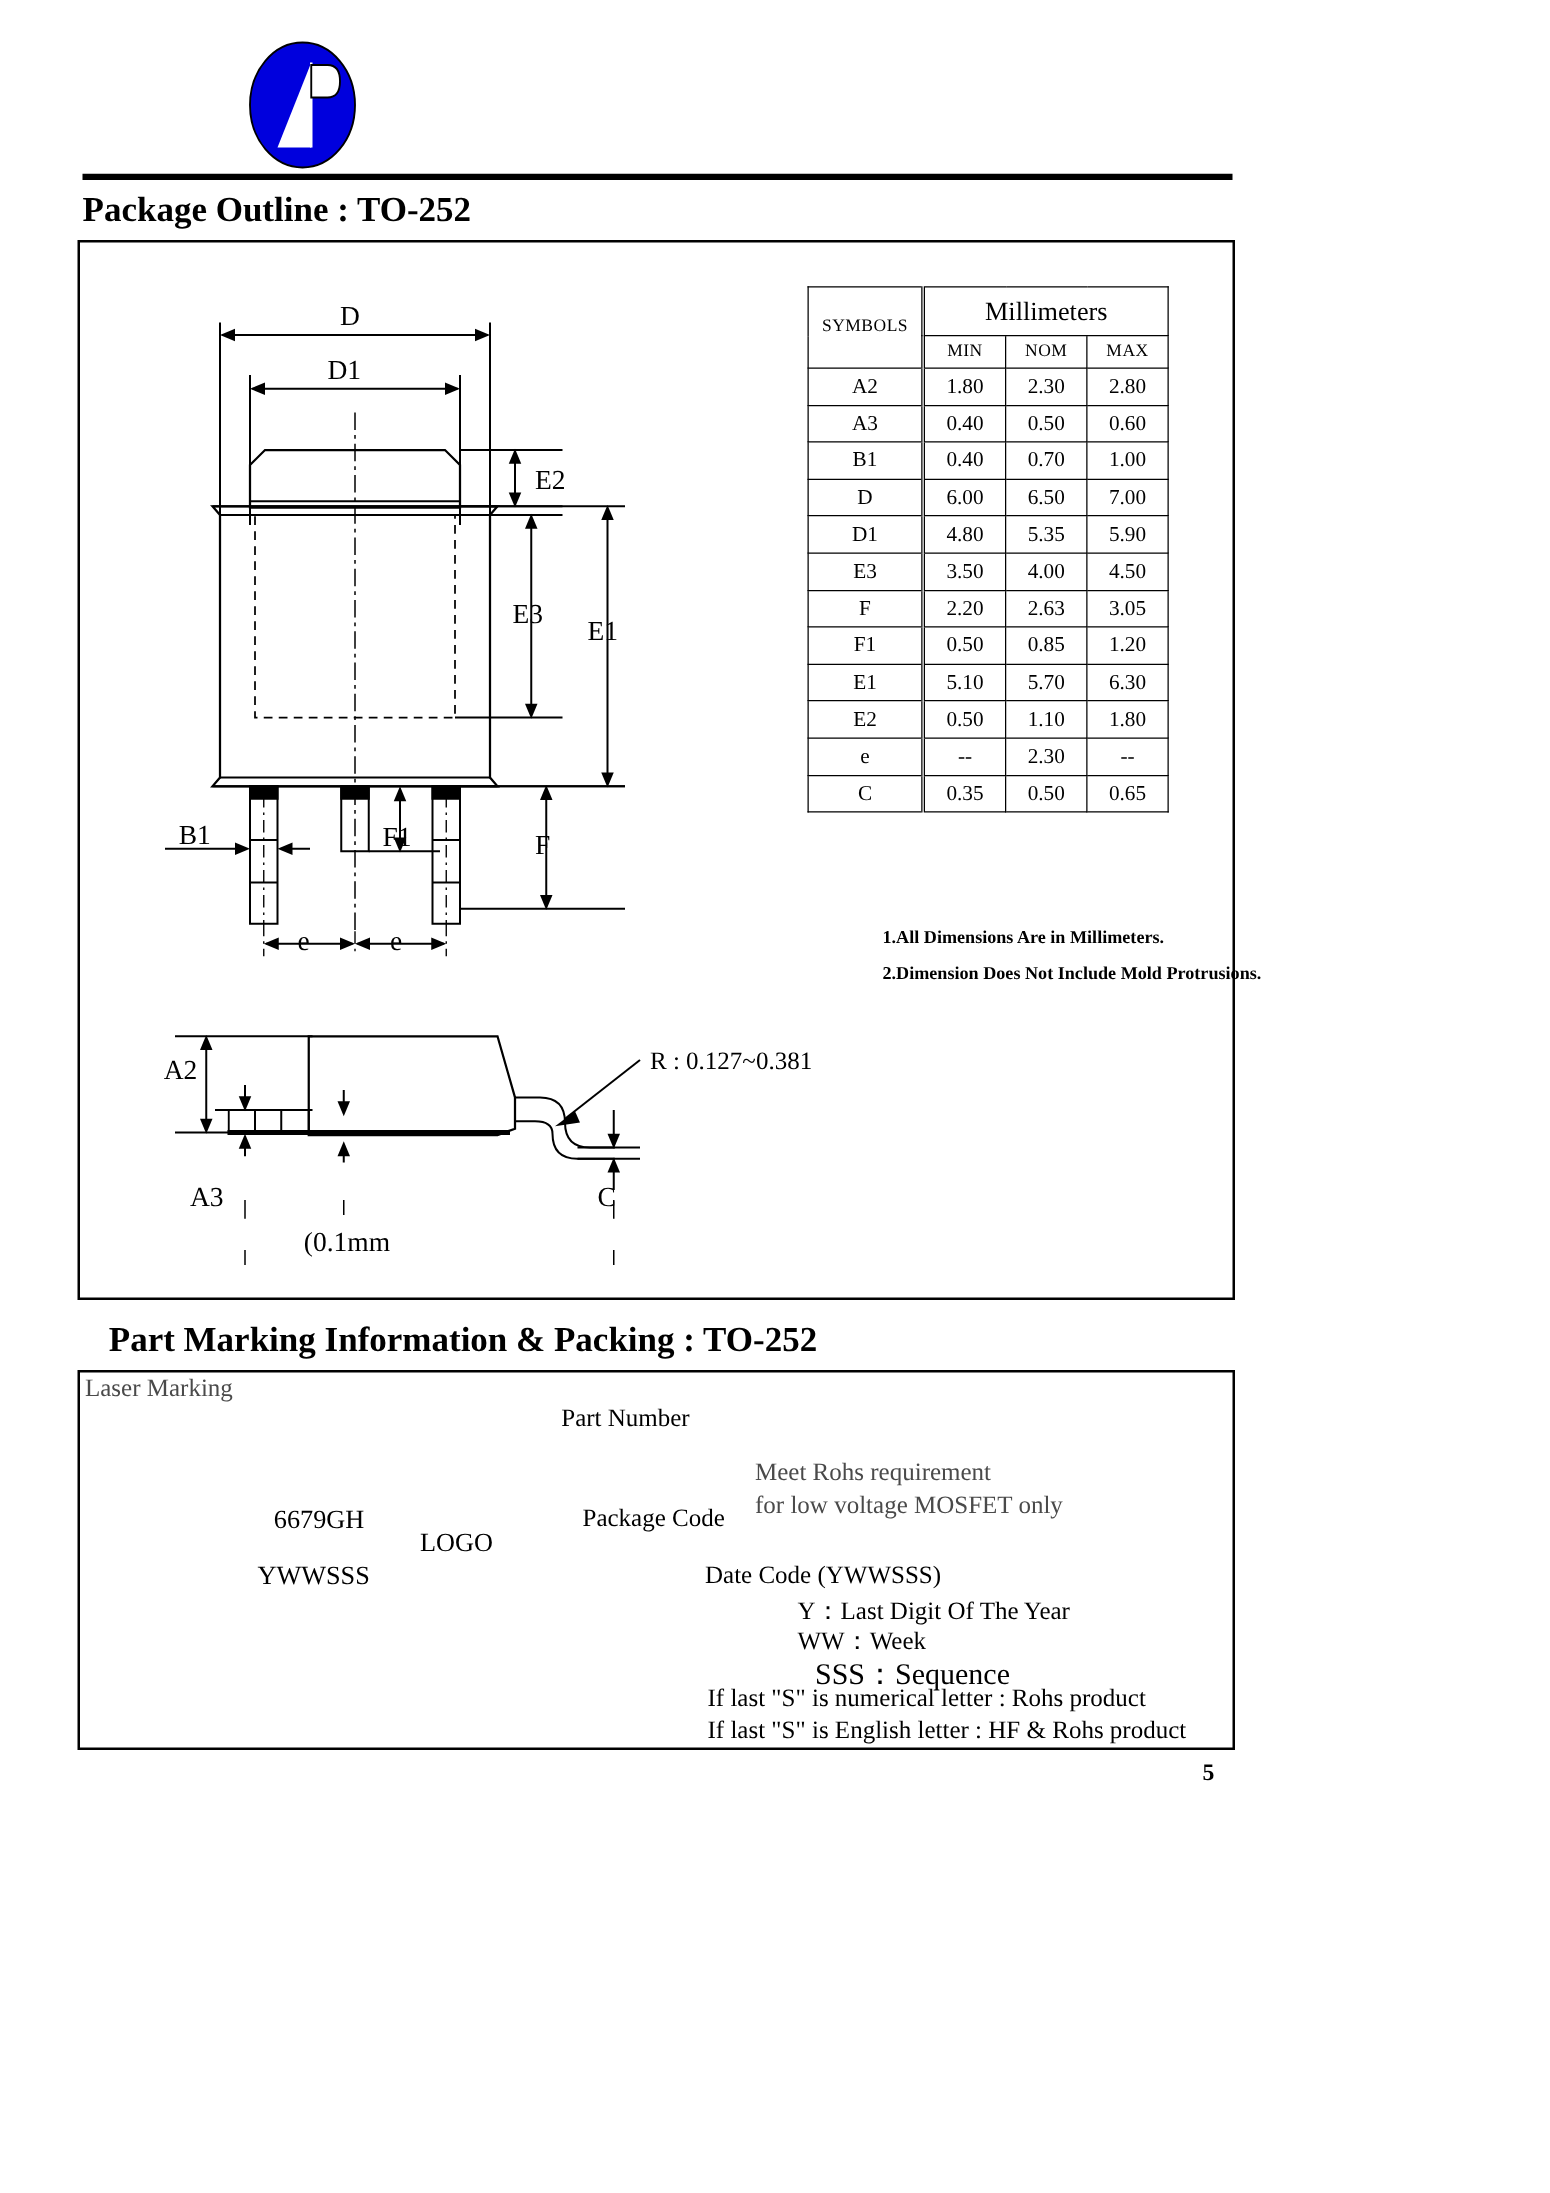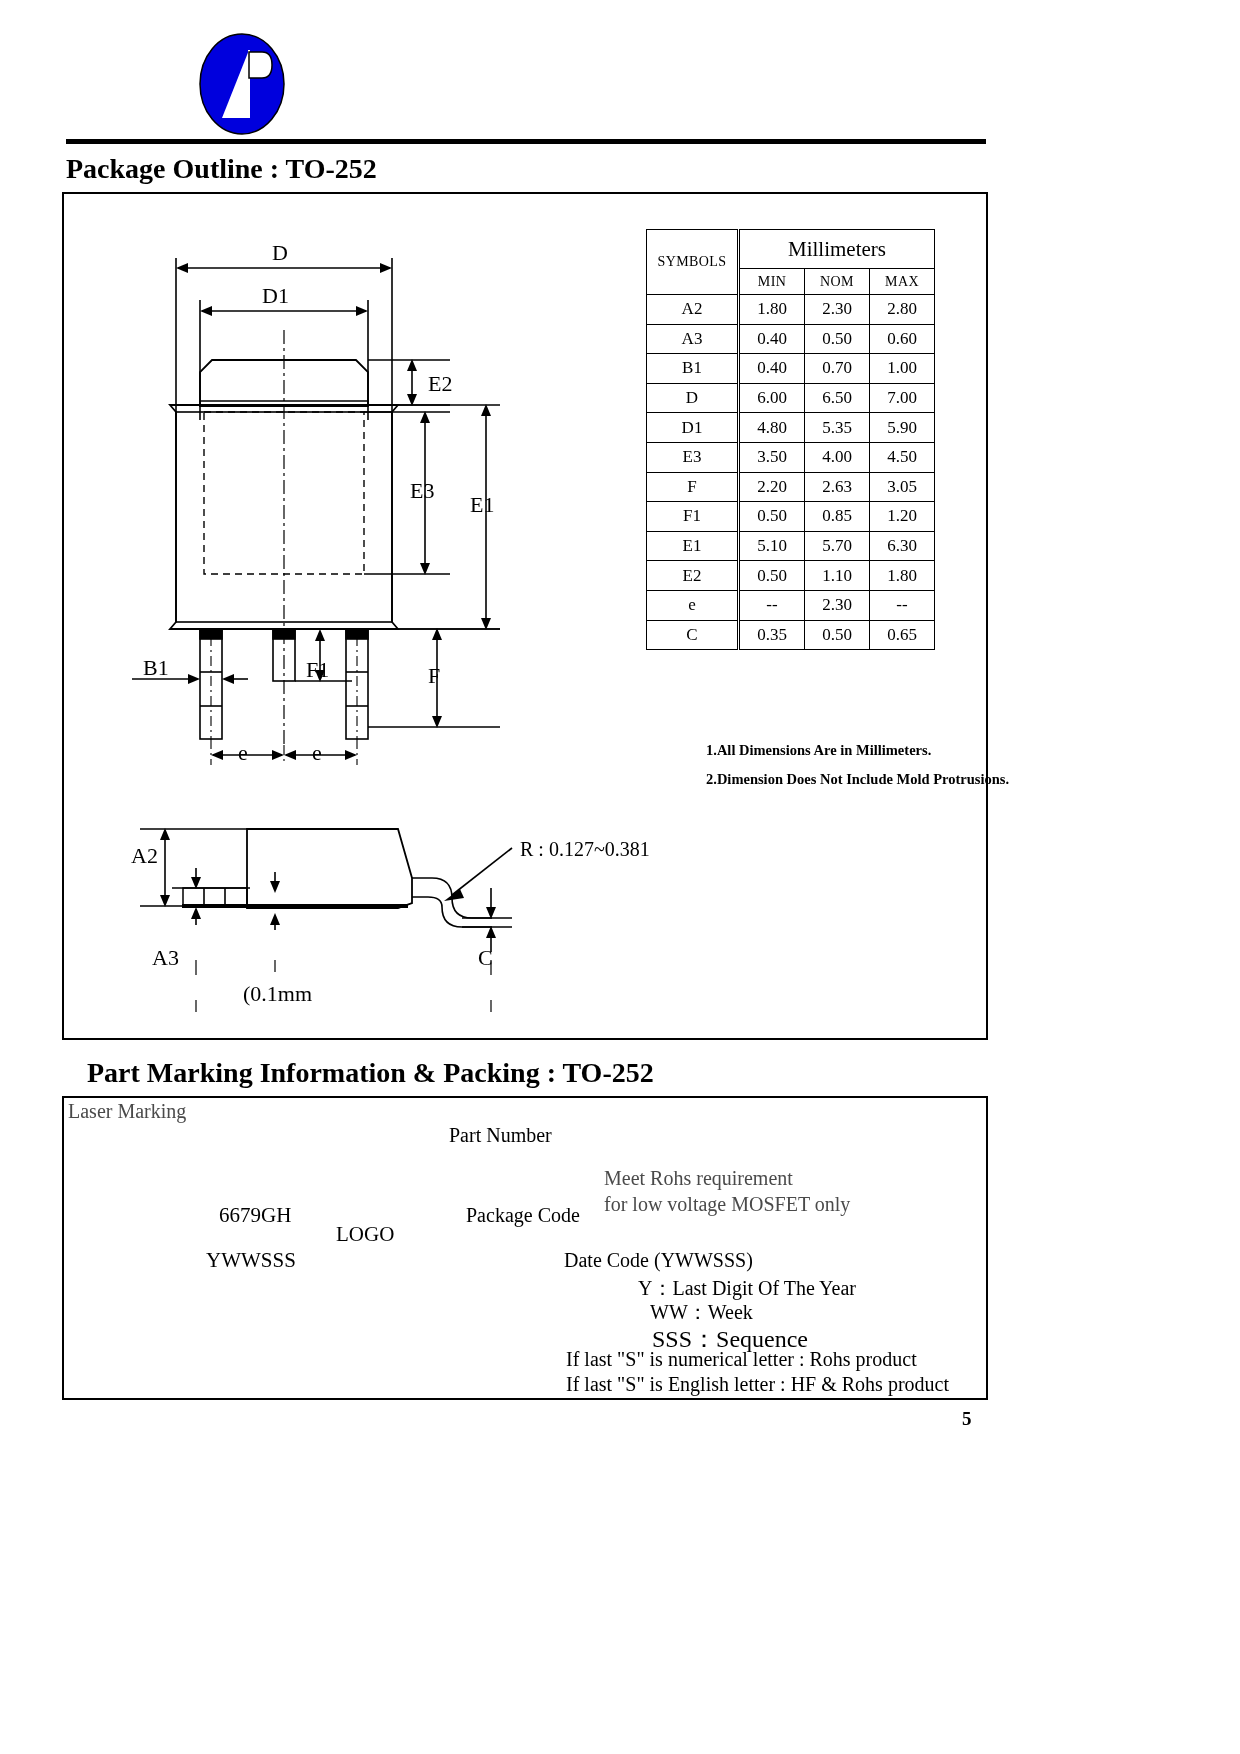--- a/index.html
+++ b/index.html
@@ -436,19 +436,19 @@
 
 <div class="mk" style="left:219px; top:1203px; font-size:21px;">6679GH</div>
 
 <div class="mk" style="left:336px; top:1222px; font-size:21px;">LOGO</div>
 
 <div class="mk" style="left:206px; top:1248px; font-size:21px;">YWWSSS</div>
 
 <div class="mk" style="left:564px; top:1249px; font-size:20px;">Date Code (YWWSSS)</div>
 
 <div class="mk" style="left:638px; top:1275px; font-size:20px;">Y：Last Digit Of  The Year</div>
-<div class="mk" style="left:638px; top:1299px; font-size:20px;margin-left:12px;">WW：Week</div>
+<div class="mk" style="left:638px; top:1299px; font-size:20px;">WW：Week</div>
 <div class="mk" style="left:652px; top:1323px; font-size:24px;">SSS：Sequence</div>
 
 <div class="mk" style="left:566px; top:1348px; font-size:20px;">If last "S" is numerical letter :  Rohs  product</div>
 <div class="mk" style="left:566px; top:1373px; font-size:20px;">If last "S" is English letter : HF &amp; Rohs product</div>
 
 <div class="page-num">5</div>
 
 </body></html>

